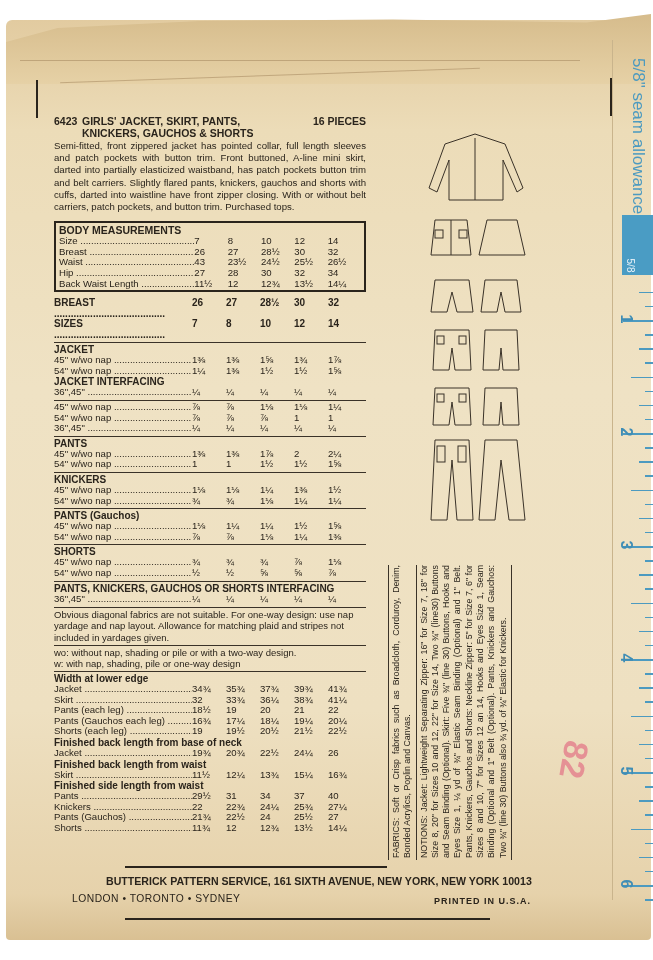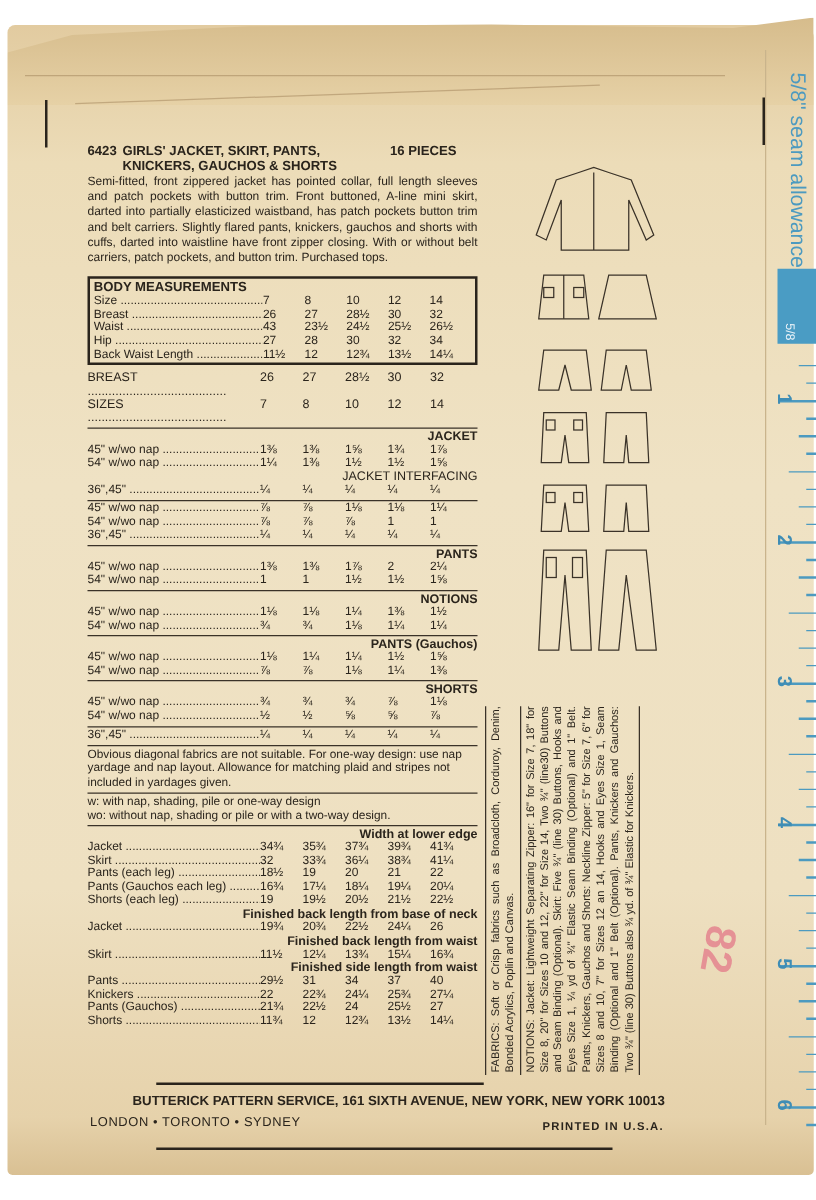--- a/index.html
+++ b/index.html
@@ -5,34 +5,34 @@
   html,body{margin:0;padding:0;}
   body{width:653px;height:960px;background:#ffffff;position:relative;overflow:hidden;
        font-family:"Liberation Sans",sans-serif;color:#2a241c;}
   .envelope{position:absolute;left:6px;top:20px;width:645px;height:920px;
        background:linear-gradient(180deg,#e2cba0 0%,#ecdcb8 12%,#efe2c4 40%,#eee0c1 75%,#e6d2ab 95%,#d9c093 100%);
        border-radius:6px 10px 4px 4px;}
   .flap{position:absolute;left:6px;top:14px;width:645px;height:70px;
        background:linear-gradient(180deg,#d6bc8c,#e6d1a6);clip-path:polygon(0 40%,8% 20%,30% 10%,60% 8%,90% 12%,100% 0,100% 100%,0 100%);}
   .crease{position:absolute;height:1px;background:rgba(150,120,80,.45);}
   .reg-mark{position:absolute;width:2px;height:38px;background:#2a241c;}
-  .main{position:absolute;left:70px;top:115px;width:312px;}
+  .main{position:absolute;left:54px;top:115px;width:312px;}
   .title-row{display:flex;font-weight:bold;font-size:10.5px;line-height:12px;}
   .title-num{width:28px;}
   .title-text{flex:1;}
-  .pieces{width:70px;}
+  .pieces{width:70px;text-align:right;}
   .desc{font-size:9.6px;line-height:12.2px;margin-top:1px;text-align:justify;}
   .bm-box{border:2px solid #2a241c;margin-top:8px;padding:1px 3px;}
   .bm-title{font-weight:bold;font-size:10.5px;line-height:12px;}
   .row{display:flex;font-size:9.6px;line-height:10.6px;}
   .row .lbl{width:138px;white-space:nowrap;overflow:hidden;}
   .row .v{width:34px;text-align:left;}
   .sect{border-top:1.5px solid #3a3228;margin-top:2px;padding-top:1px;}
-  .sect-title{font-weight:bold;font-size:10px;line-height:11px;text-align:right;}
-  .head-row{display:flex;font-weight:normal;font-size:10px;line-height:10.5px;}
+  .sect-title{font-weight:bold;font-size:10px;line-height:11px;}
+  .head-row{display:flex;font-weight:bold;font-size:10px;line-height:10.5px;}
   .head-row .lbl{width:138px;}
   .head-row .v{width:34px;}
   .note{font-size:9.5px;line-height:11.2px;}
   .bottom-line{position:absolute;height:2px;background:#2a241c;}
   .footer1{position:absolute;left:72px;top:875px;font-weight:bold;font-size:10.6px;white-space:nowrap;margin-left:34px;}
   .footer2{position:absolute;left:72px;top:893px;font-size:10.3px;letter-spacing:.5px;}
   .printed{position:absolute;left:434px;top:896px;font-weight:bold;font-size:9px;letter-spacing:1px;}
   .illus{position:absolute;left:425px;top:120px;width:110px;height:410px;}
   .vert-box{position:absolute;left:388px;top:565px;width:170px;height:295px;}
   .vert-inner{position:absolute;left:0;top:0;width:295px;height:170px;transform-origin:0 0;
@@ -147,21 +147,21 @@
         <div class="row">
           <span class="lbl">54" w/wo nap ............................................................</span>
           <span class="v">1¼</span>
           <span class="v">1⅜</span>
           <span class="v">1½</span>
           <span class="v">1½</span>
           <span class="v">1⅝</span>
         </div>
       </div>
       <div class="">
-        <div class="sect-title" style="font-weight: normal;">JACKET INTERFACING</div>
+        <div class="sect-title" style="font-weight: bold;">JACKET INTERFACING</div>
         <div class="row">
           <span class="lbl">36",45" ............................................................</span>
           <span class="v">¼</span>
           <span class="v">¼</span>
           <span class="v">¼</span>
           <span class="v">¼</span>
           <span class="v">¼</span>
         </div>
       </div>
       <div class="sect">
@@ -205,21 +205,21 @@
         <div class="row">
           <span class="lbl">54" w/wo nap ............................................................</span>
           <span class="v">1</span>
           <span class="v">1</span>
           <span class="v">1½</span>
           <span class="v">1½</span>
           <span class="v">1⅝</span>
         </div>
       </div>
       <div class="sect">
-        <div class="sect-title">NOTIONS</div>
+        <div class="sect-title">KNICKERS</div>
         <div class="row">
           <span class="lbl">45" w/wo nap ............................................................</span>
           <span class="v">1⅛</span>
           <span class="v">1⅛</span>
           <span class="v">1¼</span>
           <span class="v">1⅜</span>
           <span class="v">1½</span>
         </div>
         <div class="row">
           <span class="lbl">54" w/wo nap ............................................................</span>
@@ -262,35 +262,36 @@
         <div class="row">
           <span class="lbl">54" w/wo nap ............................................................</span>
           <span class="v">½</span>
           <span class="v">½</span>
           <span class="v">⅝</span>
           <span class="v">⅝</span>
           <span class="v">⅞</span>
         </div>
       </div>
       <div class="sect">
+        <div class="sect-title">PANTS, KNICKERS, GAUCHOS OR SHORTS INTERFACING</div>
         <div class="row">
           <span class="lbl">36",45" ............................................................</span>
           <span class="v">¼</span>
           <span class="v">¼</span>
           <span class="v">¼</span>
           <span class="v">¼</span>
           <span class="v">¼</span>
         </div>
       </div>
     </div>
 
   <div class="sect note" style="margin-top:3px;">Obvious diagonal fabrics are not suitable. For one-way design: use nap yardage and nap layout. Allowance for matching plaid and stripes not included in yardages given.</div>
   <div class="sect note">
+    <div>wo: without nap, shading or pile or with a two-way design.</div>
     <div>w: with nap, shading, pile or one-way design</div>
-    <div>wo: without nap, shading or pile or with a two-way design.</div>
   </div>
 
   <div id="finished" class="sect">
       <div class="sect-title">Width at lower edge</div>
       <div class="row">
         <span class="lbl">Jacket ............................................................</span>
         <span class="v">34¾</span>
         <span class="v">35¾</span>
         <span class="v">37¾</span>
         <span class="v">39¾</span>

